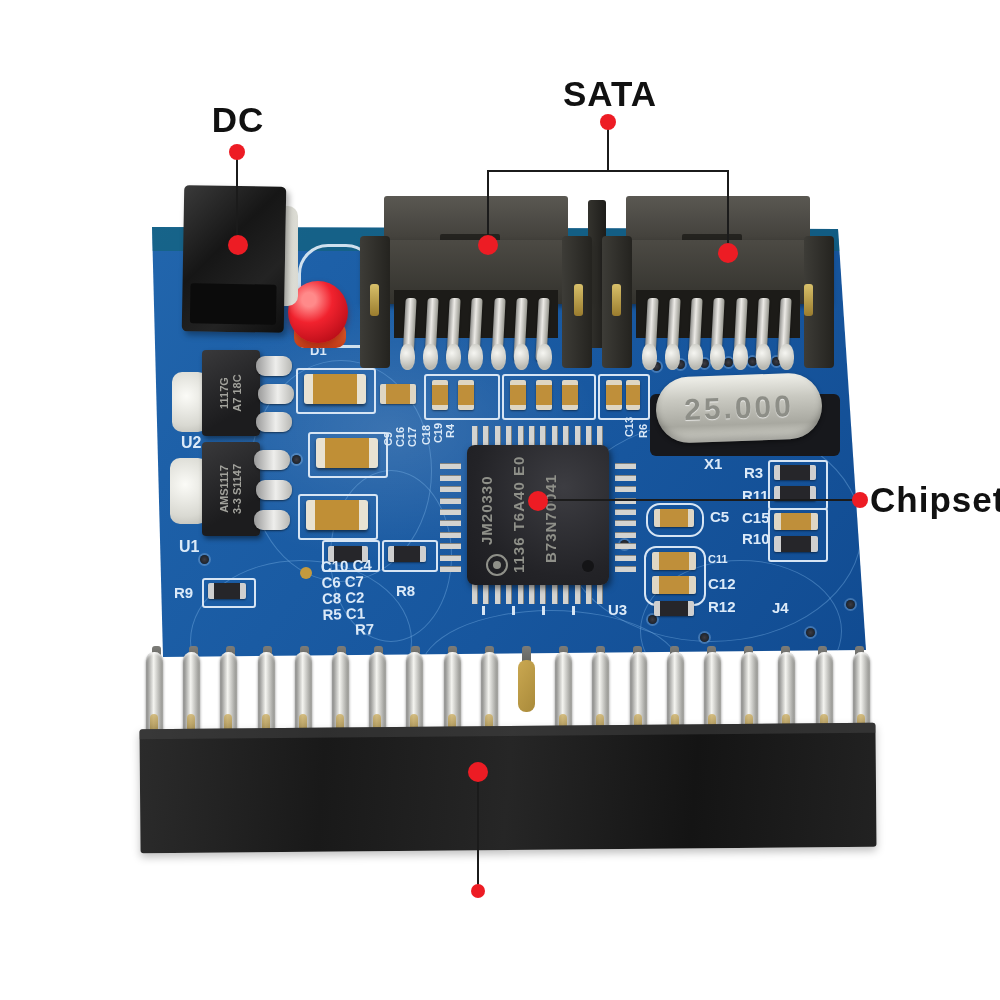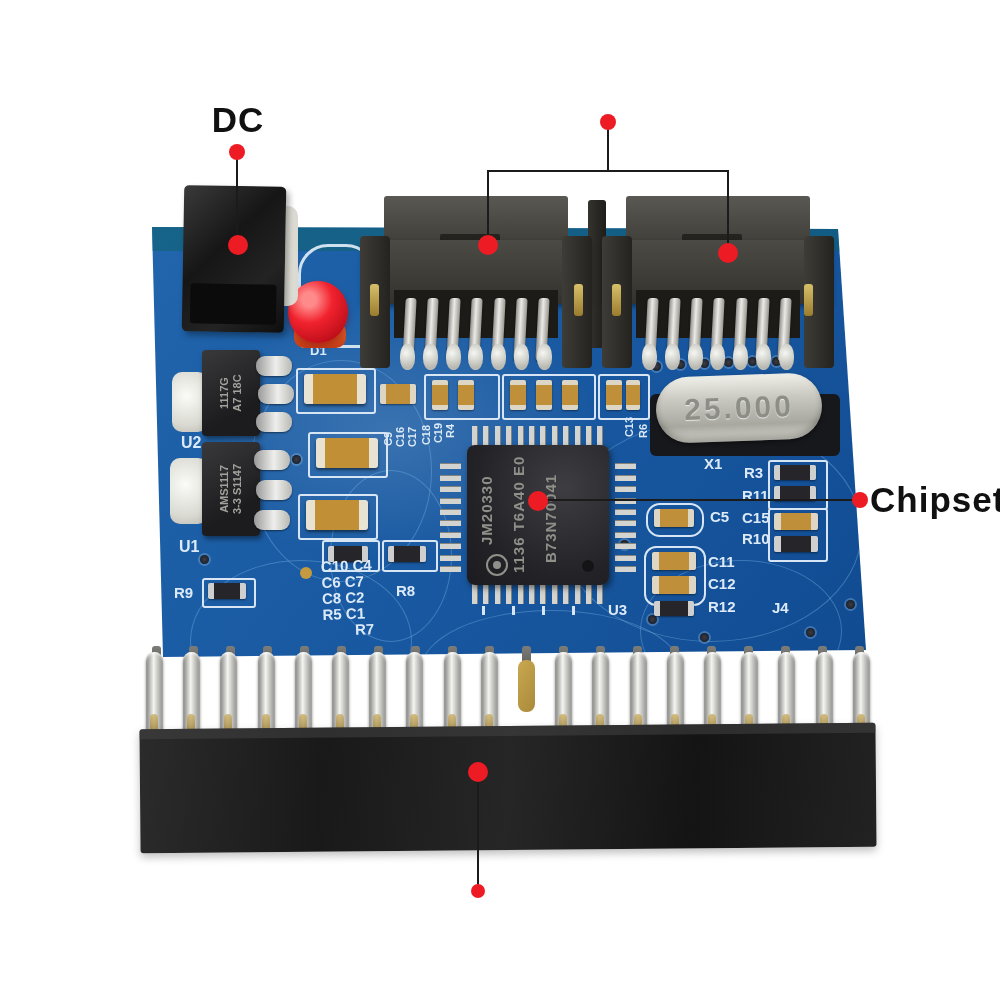--- a/index.html
+++ b/index.html
@@ -259,21 +259,21 @@
     <div class="sslabel" style="left:742px;top:530px;font-size:15px;">R10</div>
 
     <div class="ssbox" style="left:646px;top:503px;width:54px;height:30px;border-radius:14px;"></div>
     <div class="smd-h" style="left:654px;top:509px;width:40px;height:18px;"></div>
     <div class="sslabel" style="left:710px;top:508px;font-size:15px;">C5</div>
 
     <div class="ssbox" style="left:644px;top:546px;width:58px;height:56px;border-radius:12px;"></div>
     <div class="smd-h" style="left:652px;top:552px;width:44px;height:18px;"></div>
     <div class="smd-h" style="left:652px;top:576px;width:44px;height:18px;"></div>
     <div class="smd-blk" style="left:654px;top:601px;width:40px;height:15px;"></div>
-    <div class="sslabel" style="left:708px;top:553px;font-size:15px;">C11</div>
+    <div class="sslabel" style="left:708px;top:553px;font-size:11px;">C11</div>
     <div class="sslabel" style="left:708px;top:575px;font-size:15px;">C12</div>
     <div class="sslabel" style="left:708px;top:598px;font-size:15px;">R12</div>
     <div class="sslabel" style="left:772px;top:599px;font-size:15px;">J4</div>
     <div class="sslabel" style="left:608px;top:601px;font-size:15px;">U3</div>
 
     <div class="ssbox" style="left:322px;top:540px;width:54px;height:28px;"></div>
     <div class="smd-blk" style="left:328px;top:546px;width:40px;height:16px;"></div>
     <div class="ssbox" style="left:382px;top:540px;width:52px;height:28px;"></div>
     <div class="smd-blk" style="left:388px;top:546px;width:38px;height:16px;"></div>
     <div class="sslabel" style="left:322px;top:558px;font-size:15px;line-height:16px;transform:rotate(-2deg);">
@@ -395,20 +395,21 @@
   </div>
   <div class="ide-conn">
     <div class="ide-top"></div>
   </div>
 
   <div class="callout-label" style="left:198px;top:100px;width:80px;text-align:center;">DC</div>
   <div class="dot" style="left:229px;top:144px;width:16px;height:16px;"></div>
   <div class="cline" style="left:236px;top:152px;width:2px;height:95px;"></div>
   <div class="dot" style="left:228px;top:235px;width:20px;height:20px;"></div>
 
+  <div class="callout-label" style="left:530px;top:74px;width:160px;text-align:center;">SATA</div>
   <div class="dot" style="left:600px;top:114px;width:16px;height:16px;"></div>
   <div class="cline" style="left:607px;top:122px;width:2px;height:50px;"></div>
   <div class="cline" style="left:487px;top:170px;width:242px;height:2px;"></div>
   <div class="cline" style="left:487px;top:170px;width:2px;height:76px;"></div>
   <div class="cline" style="left:727px;top:170px;width:2px;height:84px;"></div>
   <div class="dot" style="left:478px;top:235px;width:20px;height:20px;"></div>
   <div class="dot" style="left:718px;top:243px;width:20px;height:20px;"></div>
 
   <div class="dot" style="left:528px;top:491px;width:20px;height:20px;"></div>
   <div class="cline" style="left:538px;top:499px;width:316px;height:2px;"></div>

